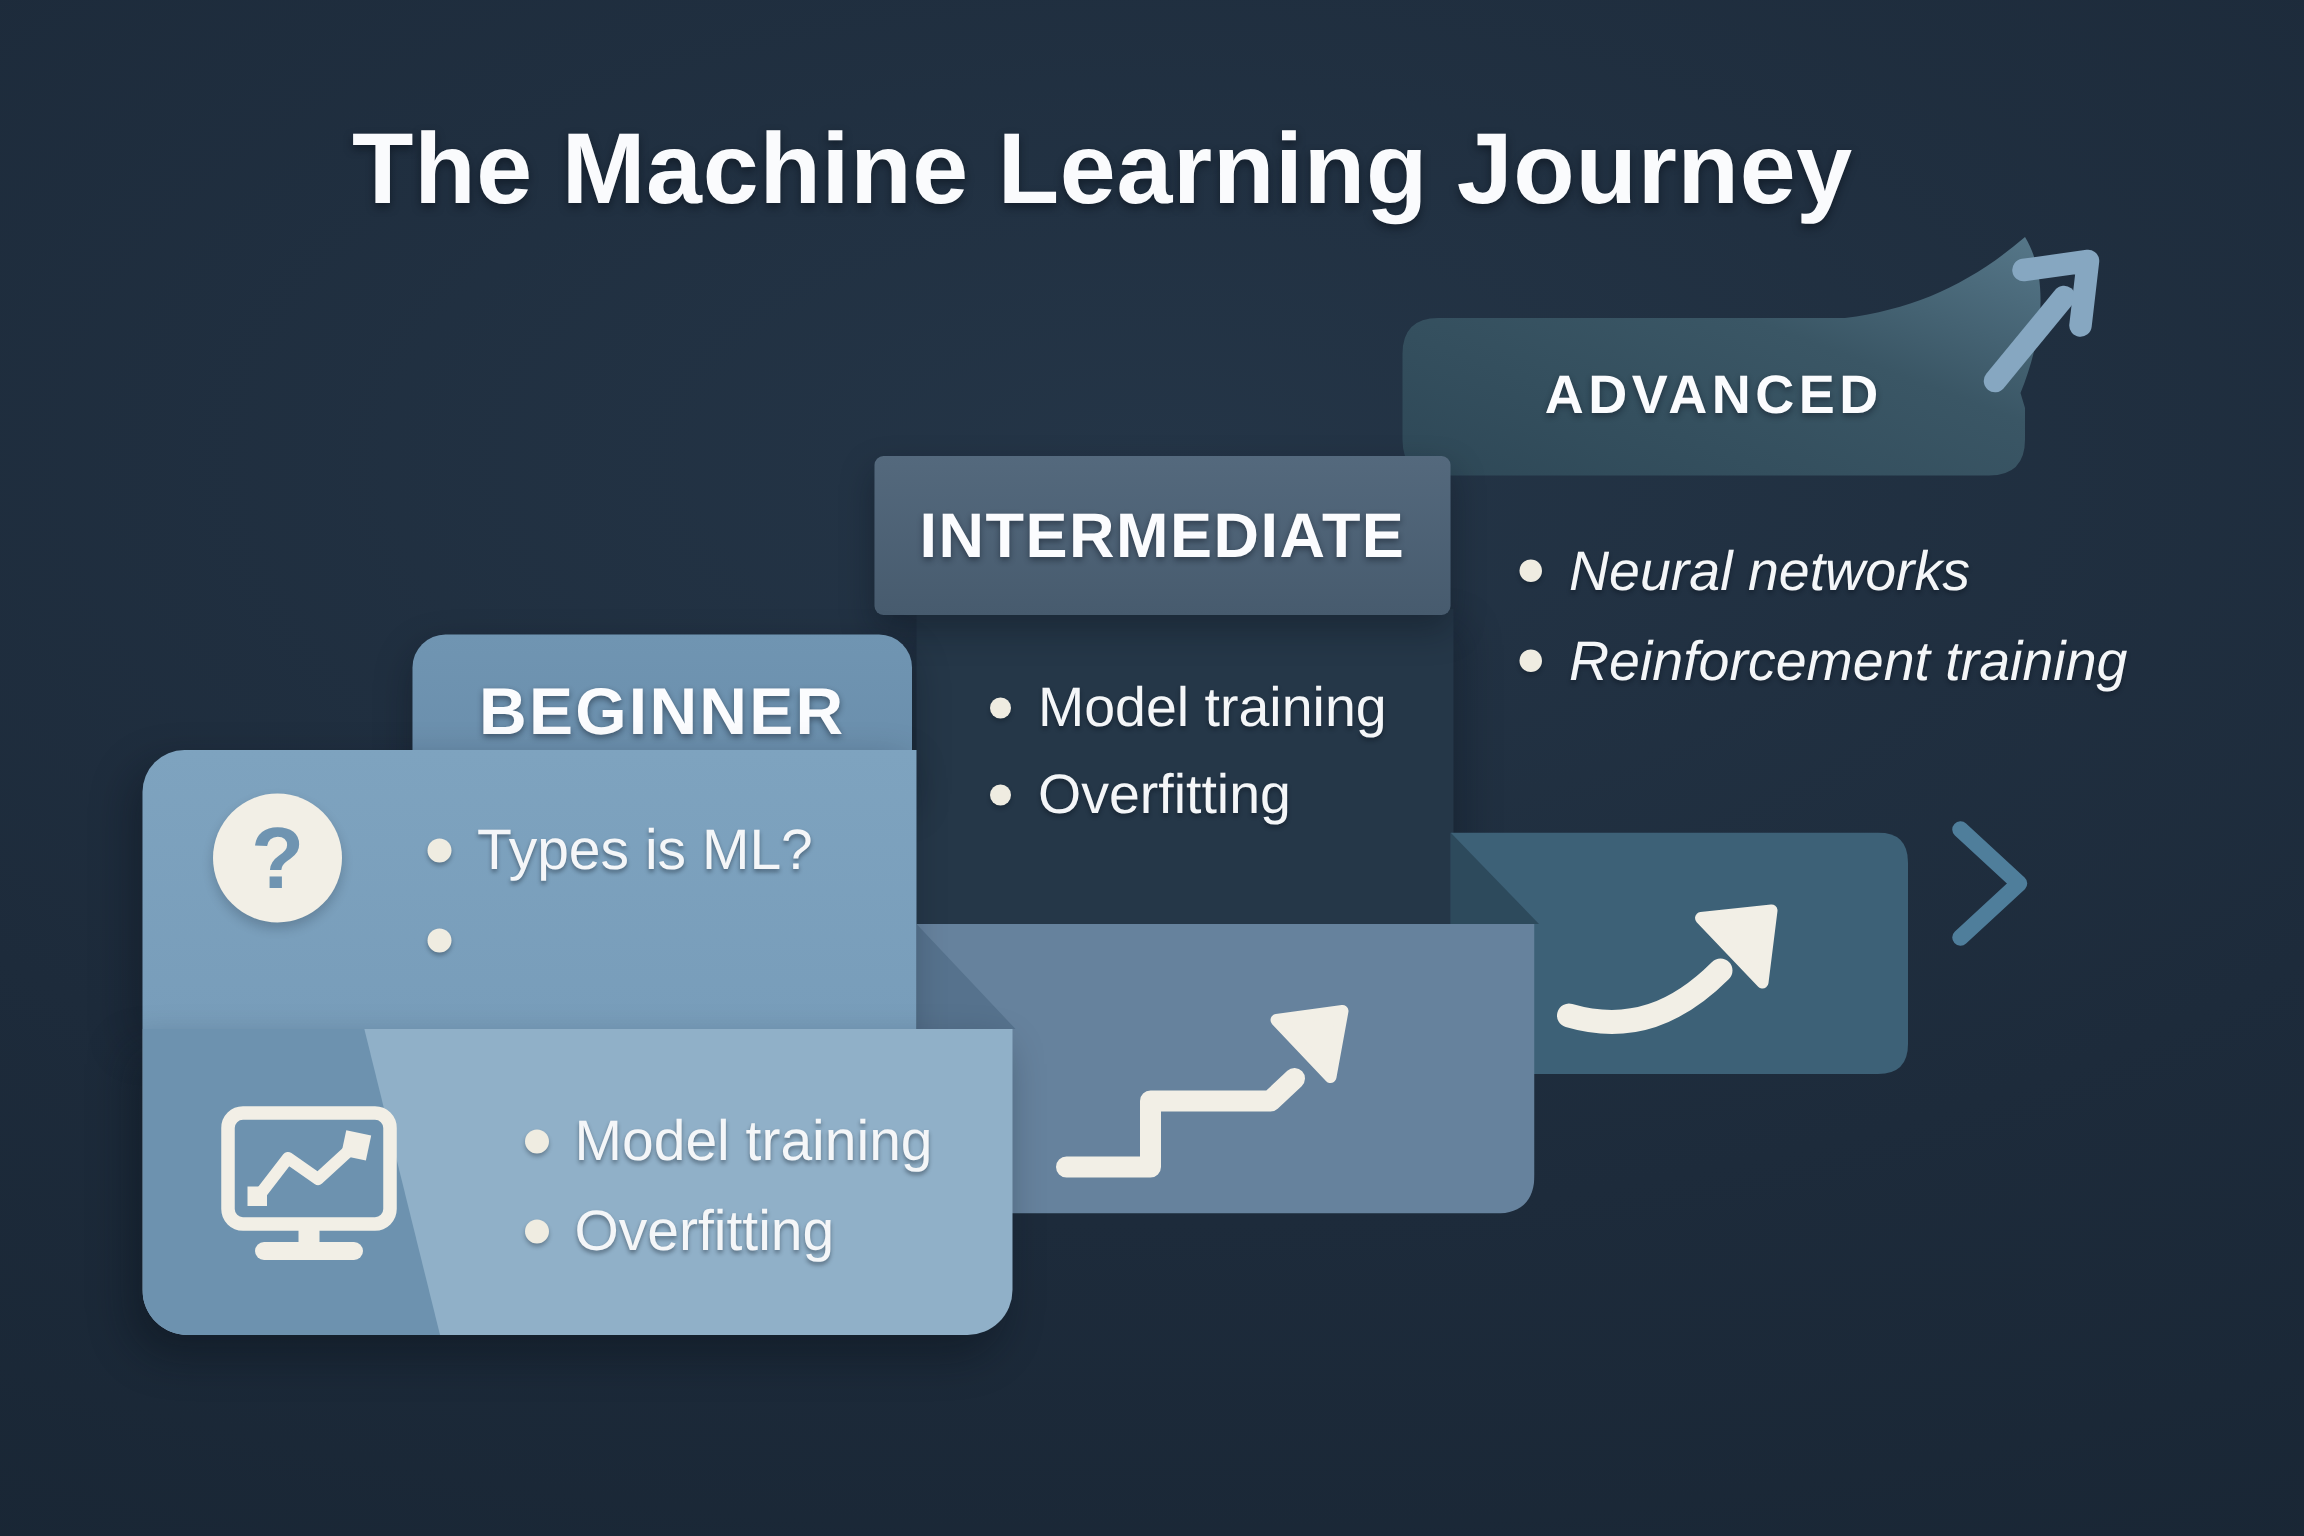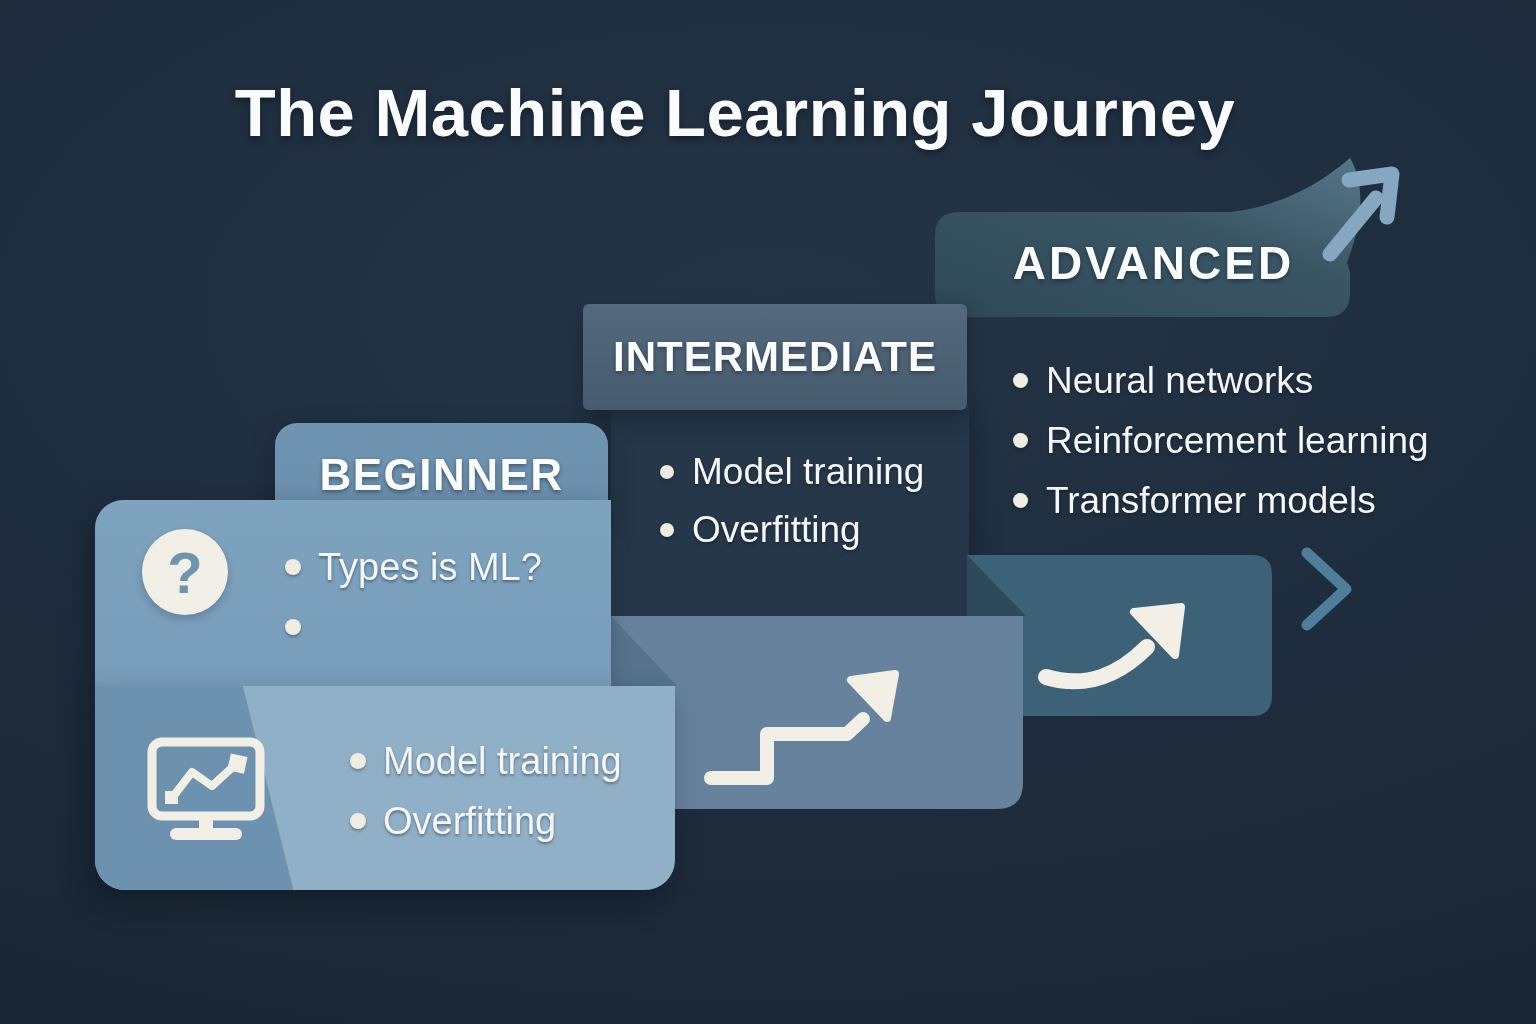--- a/index.html
+++ b/index.html
@@ -17,25 +17,25 @@
   .hdr{
     display:flex;align-items:center;justify-content:center;
     color:#fbfcfe;font-weight:700;text-shadow:0 2px 4px rgba(8,16,26,.45);
   }
   .bullets{display:flex;flex-direction:column;}
   .row{display:flex;align-items:center;}
   .dot{border-radius:50%;background:#efece1;flex:0 0 auto;box-shadow:0 2px 3px rgba(8,16,26,.3);}
   .btxt{color:#f4f6f8;text-shadow:0 2px 3px rgba(8,16,26,.4);white-space:nowrap;}
 
   
-  .adv-label{left:935px;top:210px;width:415px;height:105px;font-size:46px;letter-spacing:3px;padding-left:11px;}
+  .adv-label{left:935px;top:210px;width:415px;height:105px;font-size:36px;letter-spacing:3px;}
   .adv-bullets{left:1013px;top:358px;gap:15px;}
   .adv-bullets .row{height:45px;}
   .adv-bullets .dot{width:15px;height:15px;margin-right:18px;}
-  .adv-bullets .btxt{font-size:37px;}
+  .adv-bullets .btxt{font-size:37px;font-style:italic;}
 
   
   .int-panel{left:611px;top:406px;width:358px;height:214px;background:#253748;box-shadow:6px 12px 24px rgba(8,14,22,.3);}
   .int-hdr{left:583px;top:304px;width:384px;height:106px;border-radius:6px;
     background:linear-gradient(180deg,#54697d 0%,#475b6e 100%);
     font-size:42px;letter-spacing:1px;box-shadow:0 10px 22px rgba(8,14,22,.35);}
   .int-bullets{left:660px;top:449px;gap:13px;}
   .int-bullets .row{height:45px;}
   .int-bullets .dot{width:14px;height:14px;margin-right:18px;}
   .int-bullets .btxt{font-size:37px;}
@@ -89,25 +89,21 @@
   </svg>
   <div class="abs hdr adv-label">ADVANCED</div>
 
   <div class="abs bullets adv-bullets">
     <div class="row">
       <span class="dot"></span>
       <span class="btxt">Neural networks</span>
     </div>
     <div class="row">
       <span class="dot"></span>
-      <span class="btxt">Reinforcement learning</span>
-    </div>
-    <div class="row">
-      <span class="dot"></span>
-      <span class="btxt">Transformer models</span>
+      <span class="btxt">Reinforcement training</span>
     </div>
   </div>
 
   <svg class="abs" style="left:1298px;top:546px;" width="62" height="86" viewBox="0 0 62 86">
     <path d="M 9 7 L 48 43 L 9 79" fill="none" stroke="#4f7e9b" stroke-width="11" stroke-linecap="round" stroke-linejoin="round"></path>
   </svg>
 
   <div class="abs int-panel"></div>
   <div class="abs hdr int-hdr">INTERMEDIATE</div>
   <div class="abs bullets int-bullets">

